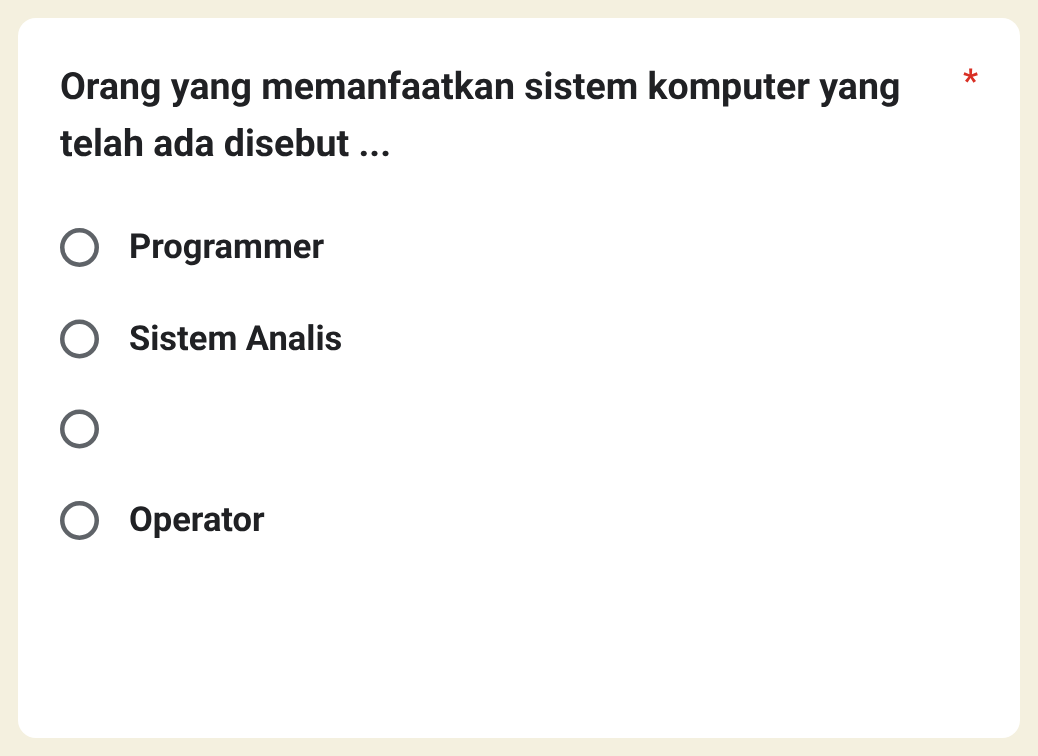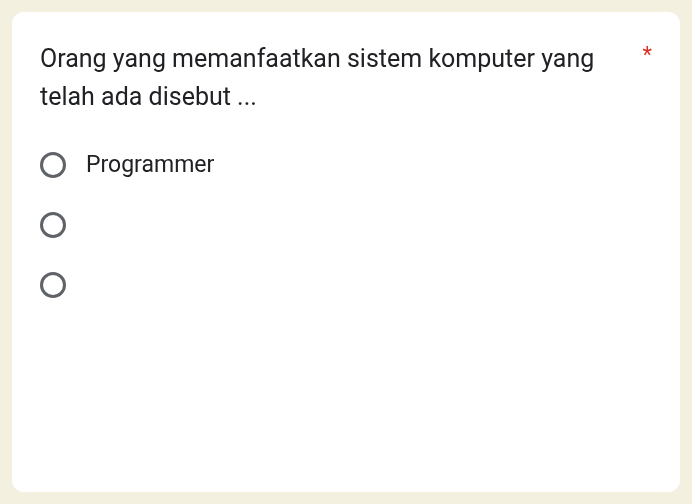--- a/index.html
+++ b/index.html
@@ -1,15 +1,15 @@
 <!DOCTYPE html>
 <html><head>
   <meta charset="utf-8">
   <style>
-    * { box-sizing: border-box; margin: 0; padding: 0; }
+    * { box-sizing: border-box; margin: 0; padding: 0; font-weight: bold; }
     body {
       background: #f4f0df;
       font-family: Roboto, Arial, sans-serif;
       padding: 12px;
       width: 692px;
       height: 504px;
       overflow: hidden;
     }
     .card {
       background: #fff;
@@ -62,21 +62,26 @@
   <div class="question-row">
     <div class="question-text">Orang yang memanfaatkan sistem komputer yang telah ada disebut ...</div>
     <div class="required">*</div>
   </div>
 
   <div class="option">
     <div class="radio"></div>
     <div class="option-label">Programmer</div>
   </div>
 
+  <div class="option">
+    <div class="radio"></div>
+    <div class="option-label">Sistem Analis</div>
+  </div>
 
   <div class="option">
     <div class="radio"></div>
   </div>
 
   <div class="option">
     <div class="radio"></div>
+    <div class="option-label">Operator</div>
   </div>
 </div>
 
 </body></html>

